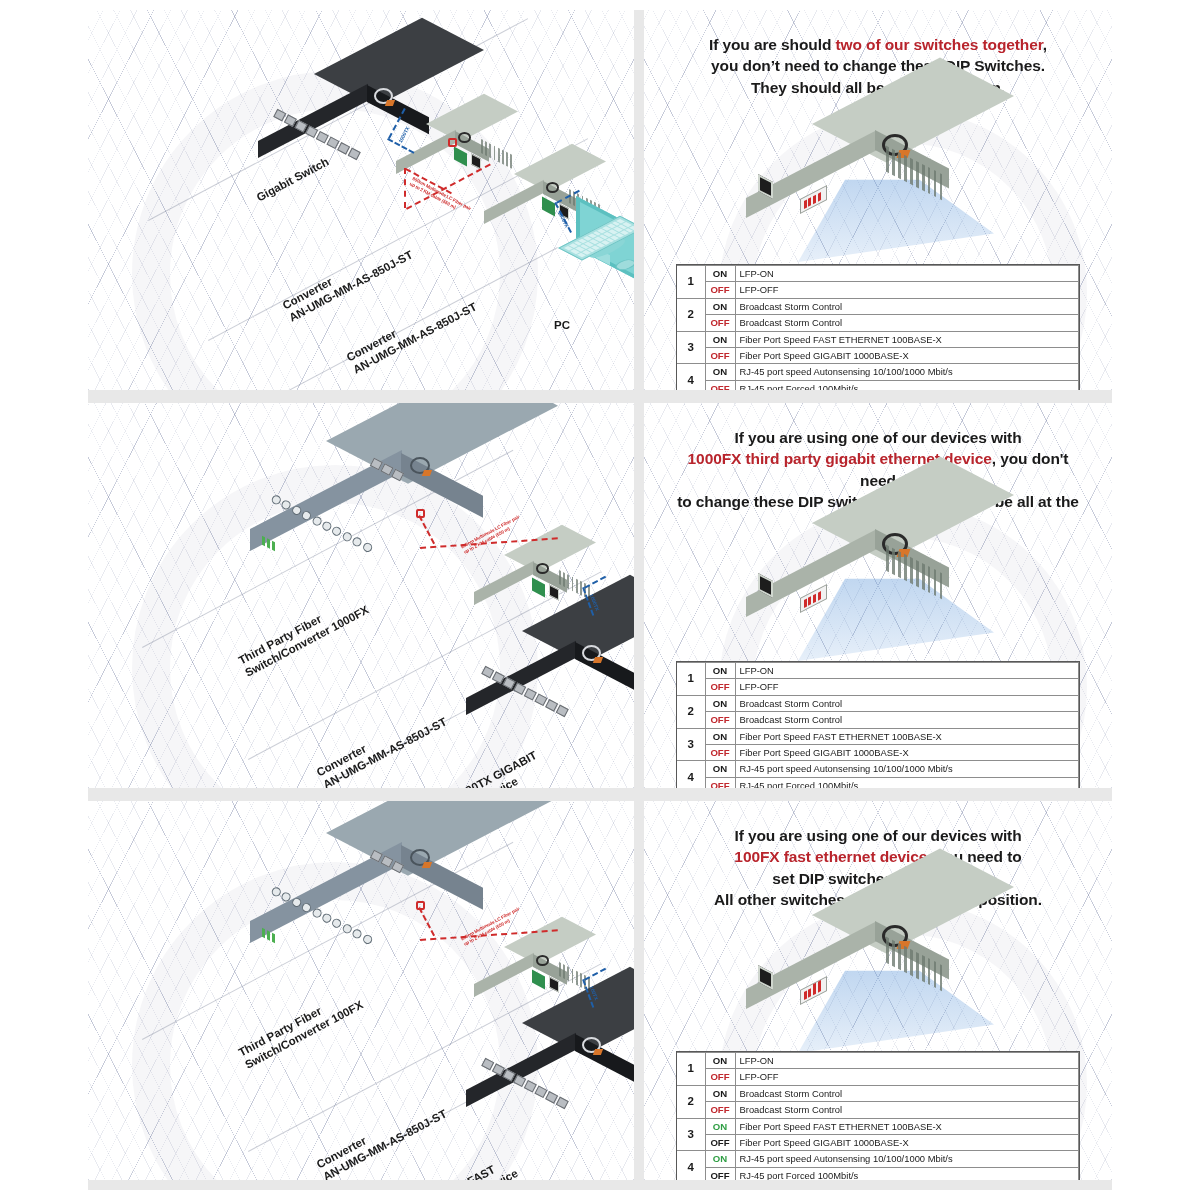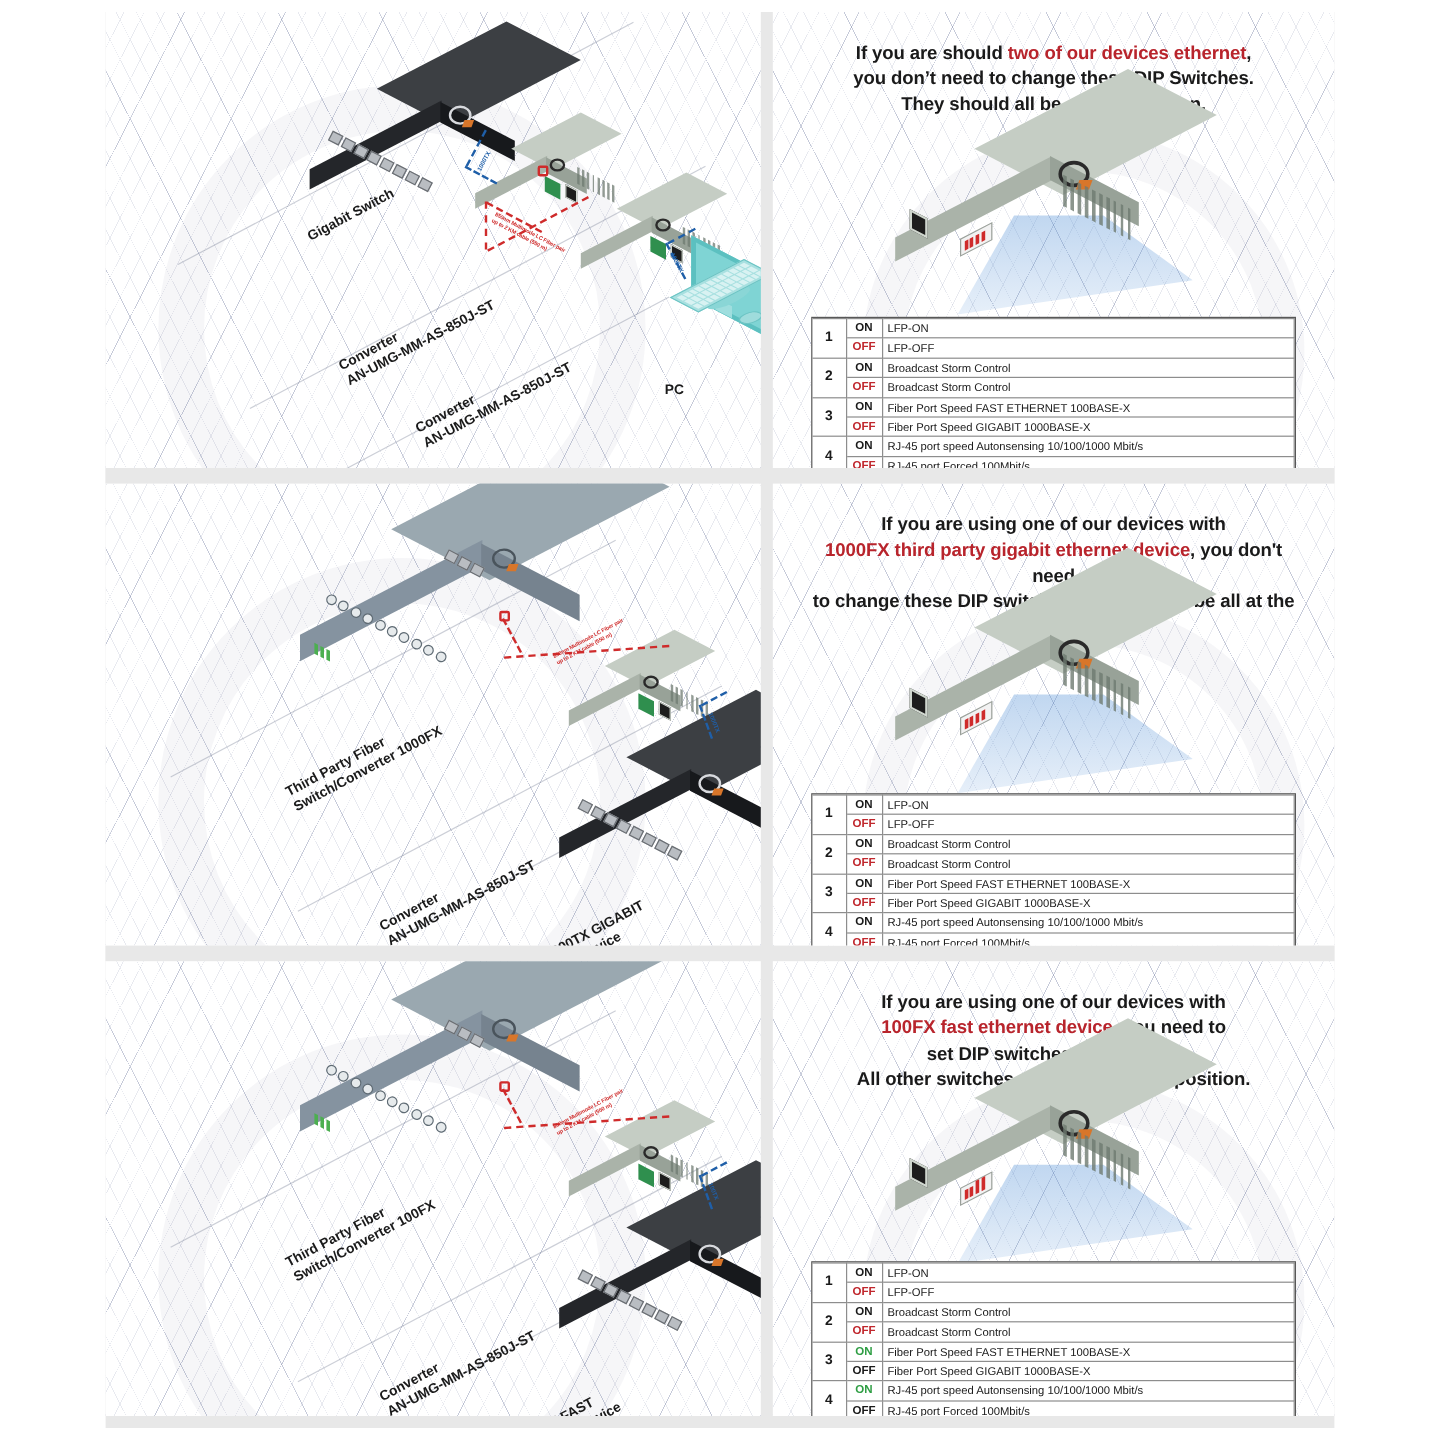--- a/index.html
+++ b/index.html
@@ -405,21 +405,21 @@
 AN-UMG-MM-AS-850J-ST</div>
         <div class="iso-label" style="left:466px; top:308px; transform:rotate(0deg);">PC</div>
       </div>
     </div>
 
     <div style="background:#e8e8e8"></div>
 
     <div class="panel right">
       <div class="panel-inner">
         <div class="headline">
-          <span>If you are should </span><span class="hl">two of our devices ethernet</span><span>,</span><br>
+          <span>If you are should </span><span class="hl">two of our switches together</span><span>,</span><br>
           <span>you don’t need to change these DIP Switches.</span><br>
           <span>They should all be at OFF position.</span>
         </div>
 
         <div class="converter" style="left:150px; top:106px;">
           <div class="beam2"></div>
           <div class="cv-top"></div>
           <div class="cv-front" style="left:-48px; top:82px; width:130px;"></div>
           <div class="cv-side" style="left:81px; top:14px;"></div>
           <div class="cv-logo" style="left:88px; top:18px;"></div>

